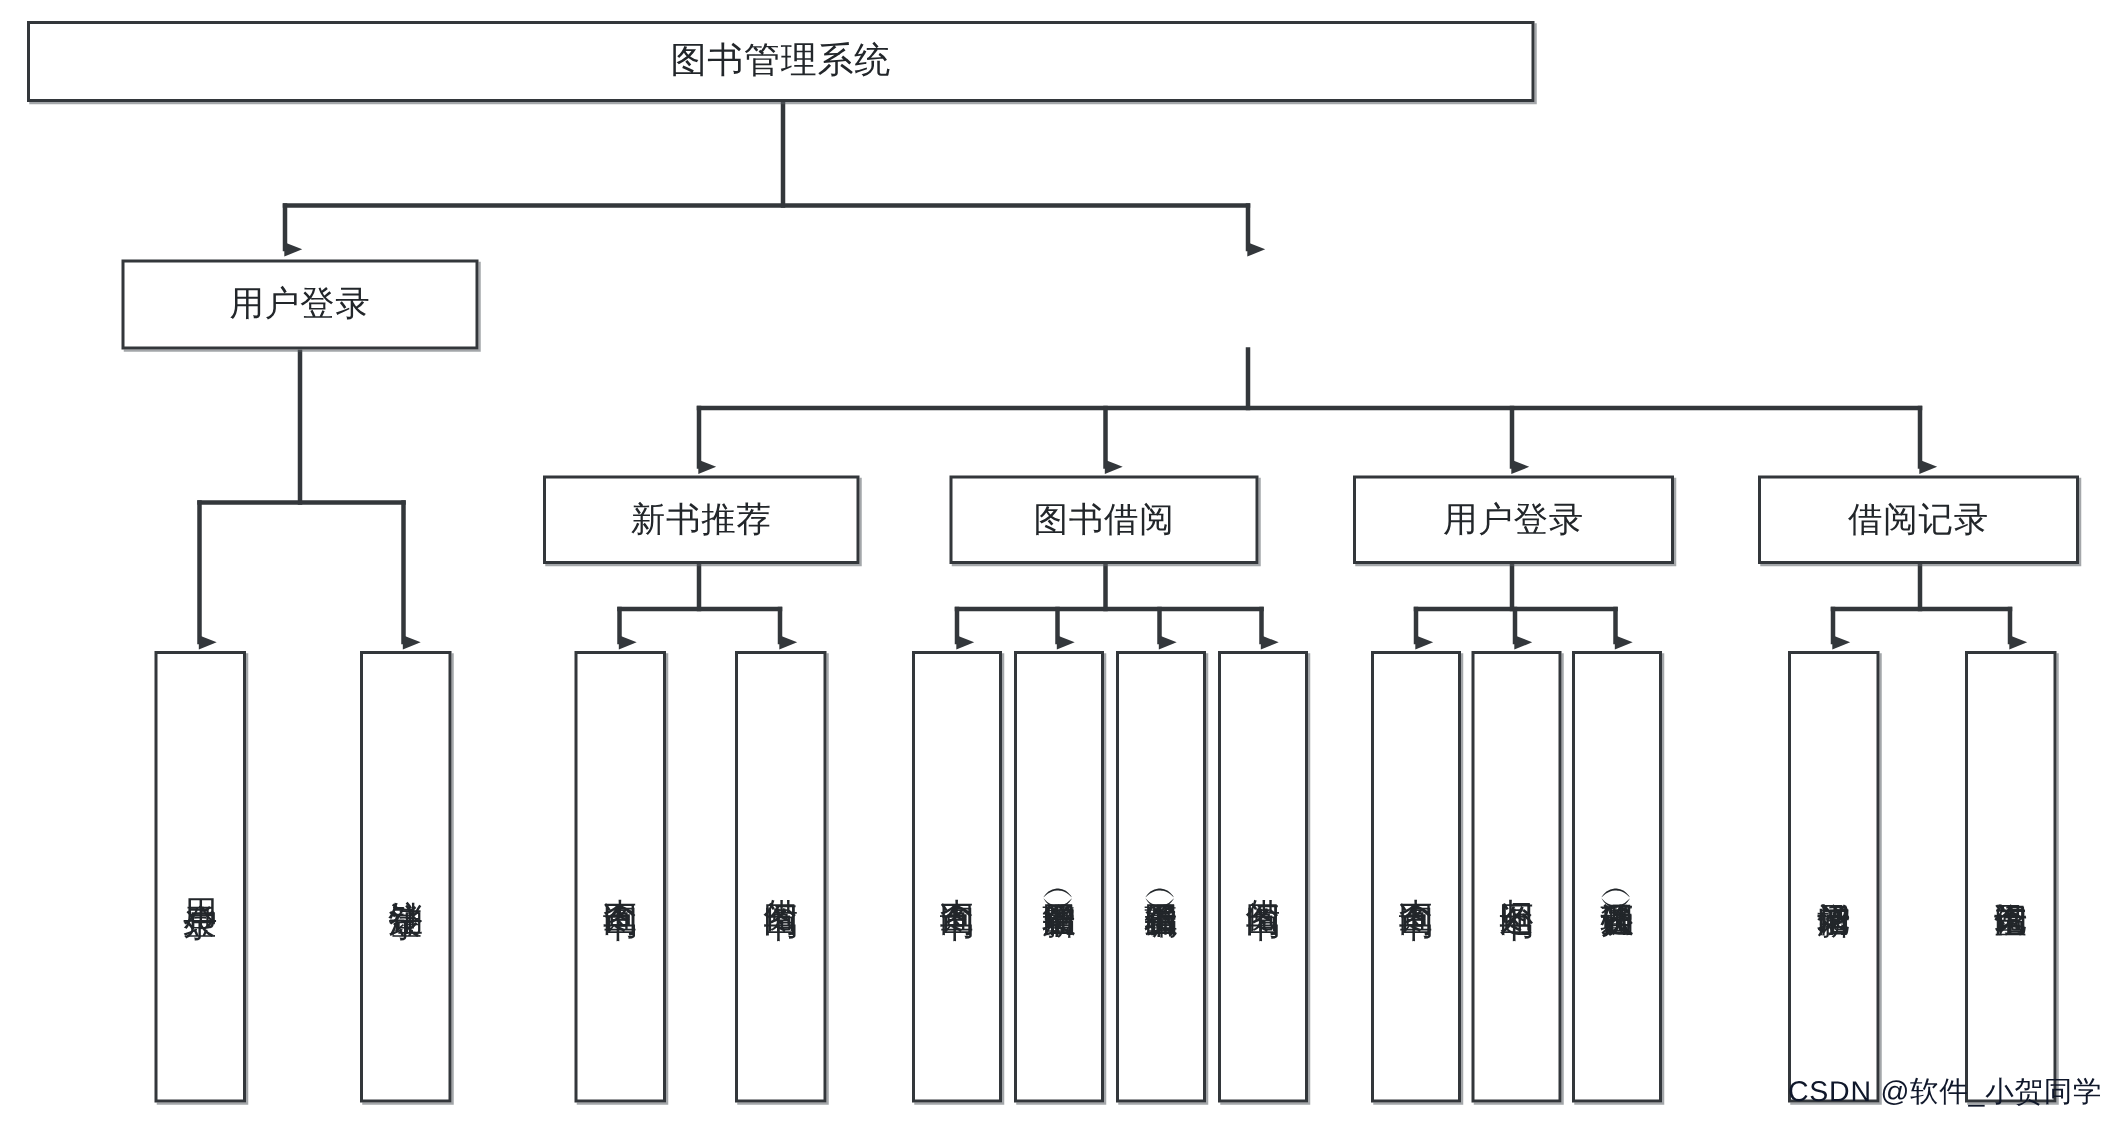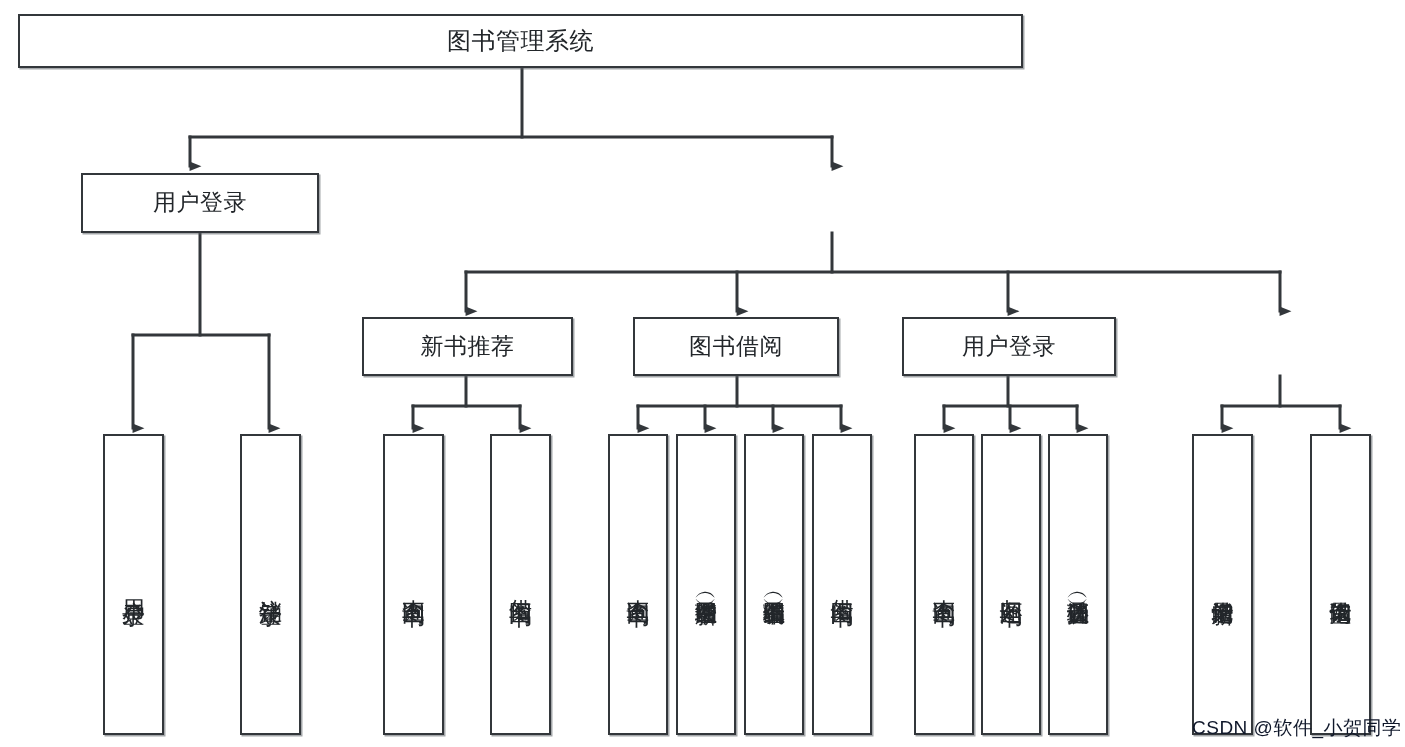--- a/index.html
+++ b/index.html
@@ -145,20 +145,23 @@
   </div>
 
   <div class="node horiz" style="left:633px; top:317px; width:206px; height:59px;">
     <span class="lbl">图书借阅</span>
   </div>
 
   <div class="node horiz" style="left:902px; top:317px; width:214px; height:59px;">
     <span class="lbl">用户登录</span>
   </div>
 
+  <div class="node horiz" style="left:1172px; top:317px; width:214px; height:59px;">
+    <span class="lbl">借阅记录</span>
+  </div>
 
   <div class="node vert" style="left:103px; top:434px; width:61px; height:301px;">
     <span class="lbl">用户登录</span>
   </div>
   <div class="node vert" style="left:240px; top:434px; width:61px; height:301px;">
     <span class="lbl">注销登录</span>
   </div>
 
   <div class="node vert" style="left:383px; top:434px; width:61px; height:301px;">
     <span class="lbl">查询图书</span>

